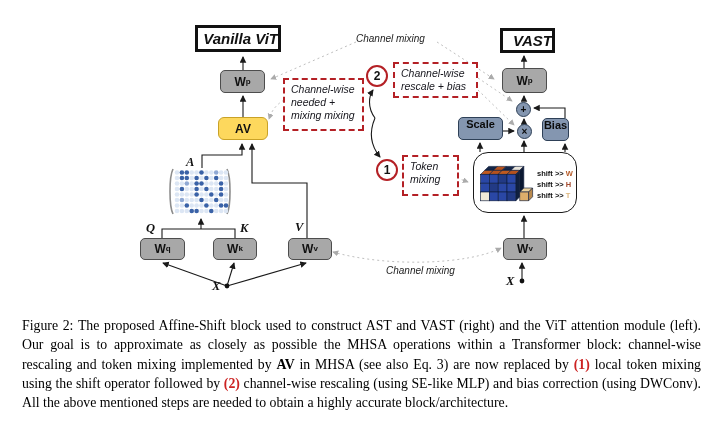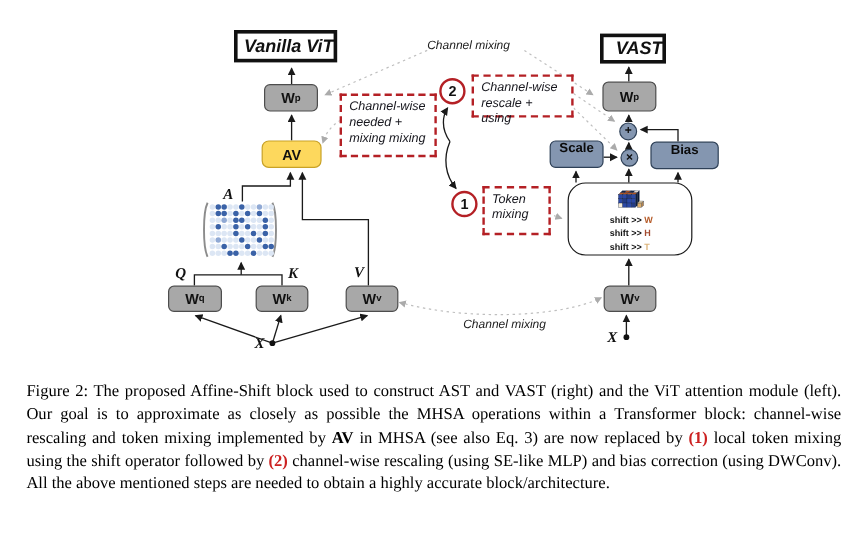--- a/index.html
+++ b/index.html
@@ -226,21 +226,21 @@
     <div>Channel-wise</div>
     <div>needed +</div>
     <div>mixing mixing</div>
   </div>
 
   <div class="abs redcircle" style="left:366px;top:65px;width:22px;height:22px;">
     <span>2</span>
   </div>
   <div class="abs reddash" style="left:393px;top:62px;width:85px;height:36px;">
     <div>Channel-wise</div>
-    <div>rescale + using</div>
+    <div>rescale + bias</div>
   </div>
 
   <div class="abs redcircle" style="left:376px;top:159px;width:22px;height:22px;">
     <span>1</span>
   </div>
   <div class="abs reddash" style="left:402px;top:155px;width:57px;height:41px;">
     <div>Token</div>
     <div>mixing</div>
   </div>
 
@@ -258,25 +258,25 @@
   <div class="abs opnode" style="left:516px;top:102px;width:15px;height:15px;">
     <span>+</span>
   </div>
   <div class="abs opnode" style="left:517px;top:124px;width:15px;height:15px;">
     <span>×</span>
   </div>
 
   <div class="abs slatebox" style="left:458px;top:117px;width:45px;height:23px;">
     <span>Scale</span>
   </div>
-  <div class="abs slatebox" style="left:542px;top:118px;width:57px;height:23px;">
+  <div class="abs slatebox" style="left:542px;top:118px;width:27px;height:23px;">
     <span>Bias</span>
   </div>
 
-  <div class="abs shiftblock" style="left:473px;top:152px;width:104px;height:61px;flex-direction:column;">
+  <div class="abs shiftblock" style="left:473px;top:152px;width:104px;height:61px;">
     <svg width="56" height="52" viewBox="0 0 70 56">
       <g stroke="#0e1c3c" stroke-width="0.8">
 
         <polygon points="7,11 12,6 23,6 18,11" fill="#152647"></polygon>
         <polygon points="18,11 23,6 34,6 29,11" fill="#b5521e"></polygon>
         <polygon points="29,11 34,6 45,6 40,11" fill="#152647"></polygon>
         <polygon points="40,11 45,6 56,6 51,11" fill="#e8e4da"></polygon>
 
         <polygon points="2,16 7,11 18,11 13,16" fill="#c05a20"></polygon>
         <polygon points="13,16 18,11 29,11 24,16" fill="#b5521e"></polygon>

